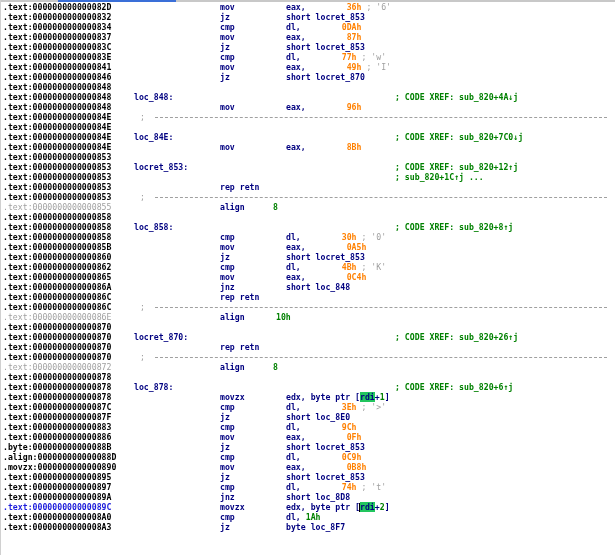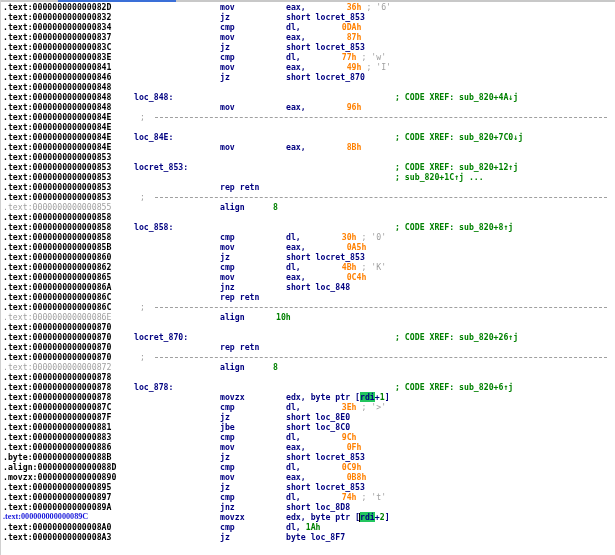--- a/index.html
+++ b/index.html
@@ -5,21 +5,21 @@
   html, body { margin:0; padding:0; }
   body { width:615px; height:555px; overflow:hidden; background:#ffffff; position:relative; }
   .topbar { position:absolute; left:0; top:0; width:615px; height:2px; background:#c8c8c8; }
   .topbar .accent { position:absolute; left:58px; top:0; width:118px; height:2px; background:#3a6fd8; }
   .leftedge { position:absolute; left:0; top:0; width:1px; height:555px; background:#d0d0d0; }
   .listing { position:absolute; left:3px; top:2px; width:612px;
     font-family:"DejaVu Sans Mono", "Liberation Mono", monospace; font-size:8.2px; font-weight:bold;text-align:center; }
   .row { position:relative; height:10px; line-height:10px; white-space:pre; }
   .addr { position:absolute; left:0; color:#000000; }
   .addr.gray { color:#a0a0a0; font-weight:normal; }
-  .addr.sel { color:#1a1adb;font-family:Liberation Serif, serif; }
+  .addr.sel { color:#1a1adb; }
   .label { position:absolute; left:131px; color:#000080; }
   .mnem { position:absolute; left:217px; color:#000080; }
   .ops { position:absolute; left:283px; color:#000080; }
   .cmt { position:absolute; left:356px; color:#008000;margin-left:36px; }
   .num { color:#ff8000;margin-left:36px; }
   .grn { color:#008000; }
   .chr { color:#a0a0a0; font-weight:normal; }
   .hl { background:#22c55e; }
   .sep { position:absolute; left:137px; color:#a0a0a0; font-weight:normal; }
   .sepline { position:absolute; left:152px; right:8px; top:5px; border-top:1px dashed #a0a0a0; }
@@ -69,21 +69,20 @@
     <div class="row"><span class="addr">.text:0000000000000870</span></div>
     <div class="row"><span class="addr">.text:0000000000000870</span><span class="label">locret_870:</span><span class="cmt">; CODE XREF: sub_820+26↑j</span></div>
     <div class="row"><span class="addr">.text:0000000000000870</span><span class="mnem">rep retn</span></div>
     <div class="row"><span class="addr">.text:0000000000000870</span><span class="sep">;</span><div class="sepline"></div></div>
     <div class="row"><span class="addr gray">.text:0000000000000872</span><span class="mnem">align</span><span class="ops" style="left: 270px;"><span class="grn">8</span></span></div>
     <div class="row"><span class="addr">.text:0000000000000878</span></div>
     <div class="row"><span class="addr">.text:0000000000000878</span><span class="label">loc_878:</span><span class="cmt">; CODE XREF: sub_820+6↑j</span></div>
     <div class="row"><span class="addr">.text:0000000000000878</span><span class="mnem">movzx</span><span class="ops"><span>edx, byte ptr [</span><span class="hl">rdi</span><span>+</span><span class="grn">1</span><span>]</span></span></div>
     <div class="row"><span class="addr">.text:000000000000087C</span><span class="mnem">cmp</span><span class="ops"><span>dl, </span><span class="num">3Eh</span><span class="chr"> ; '&gt;'</span></span></div>
     <div class="row"><span class="addr">.text:000000000000087F</span><span class="mnem">jz</span><span class="ops"><span>short loc_8E0</span></span></div>
-    <div class="row"><span class="addr">.text:0000000000000881</span><span class="mnem">jbe</span><span class="ops"><span>short loc_8C0</span></span></div>
     <div class="row"><span class="addr">.text:0000000000000883</span><span class="mnem">cmp</span><span class="ops"><span>dl, </span><span class="num">9Ch</span></span></div>
     <div class="row"><span class="addr">.text:0000000000000886</span><span class="mnem">mov</span><span class="ops"><span>eax, </span><span class="num">0Fh</span></span></div>
     <div class="row"><span class="addr">.byte:000000000000088B</span><span class="mnem">jz</span><span class="ops"><span>short locret_853</span></span></div>
     <div class="row"><span class="addr">.align:000000000000088D</span><span class="mnem">cmp</span><span class="ops"><span>dl, </span><span class="num">0C9h</span></span></div>
     <div class="row"><span class="addr">.movzx:0000000000000890</span><span class="mnem">mov</span><span class="ops"><span>eax, </span><span class="num">0B8h</span></span></div>
     <div class="row"><span class="addr">.text:0000000000000895</span><span class="mnem">jz</span><span class="ops"><span>short locret_853</span></span></div>
     <div class="row"><span class="addr">.text:0000000000000897</span><span class="mnem">cmp</span><span class="ops"><span>dl, </span><span class="num">74h</span><span class="chr"> ; 't'</span></span></div>
     <div class="row"><span class="addr">.text:000000000000089A</span><span class="mnem">jnz</span><span class="ops"><span>short loc_8D8</span></span></div>
     <div class="row"><span class="addr sel">.text:000000000000089C</span><span class="mnem">movzx</span><span class="ops"><span>edx, byte ptr [</span><span class="cursor"></span><span class="hl">rdi</span><span>+</span><span class="grn">2</span><span>]</span></span></div>
     <div class="row"><span class="addr">.text:00000000000008A0</span><span class="mnem">cmp</span><span class="ops"><span>dl, </span><span class="grn">1Ah</span></span></div>

